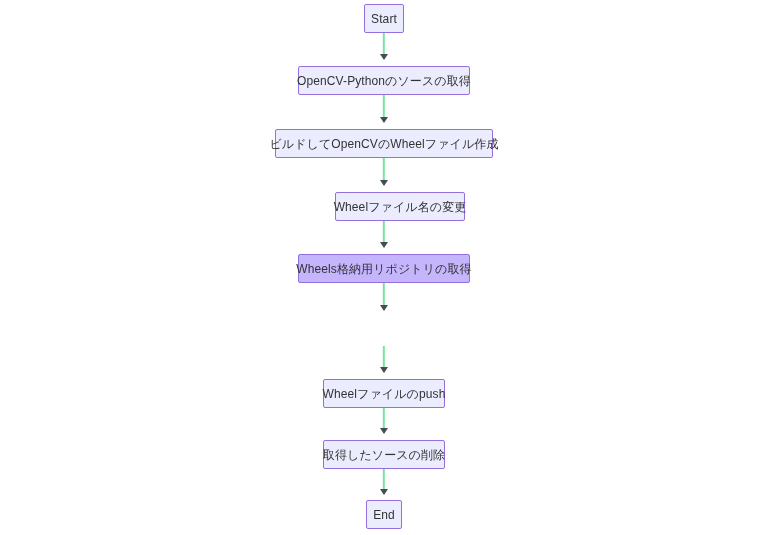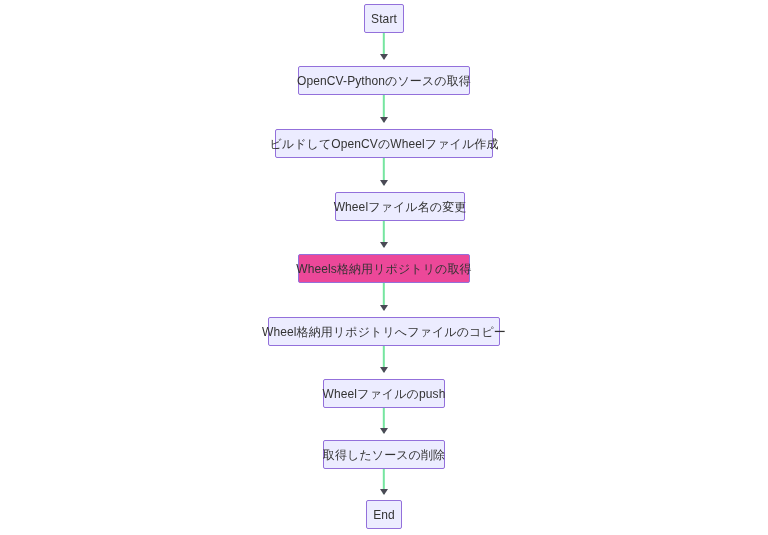--- a/index.html
+++ b/index.html
@@ -76,25 +76,22 @@
     </div>
     <div class="node" style="left: 384px; top: 66px; width: 172px; height: 29px; background: rgb(236, 236, 255); border-color: rgb(147, 112, 219); color: rgb(51, 51, 51);">
       <span>OpenCV-Pythonのソースの取得</span>
     </div>
     <div class="node" style="left: 384px; top: 129px; width: 218px; height: 29px; background: rgb(236, 236, 255); border-color: rgb(147, 112, 219); color: rgb(51, 51, 51);">
       <span>ビルドしてOpenCVのWheelファイル作成</span>
     </div>
     <div class="node" style="left: 384px; top: 192px; width: 130px; height: 29px; background: rgb(236, 236, 255); border-color: rgb(147, 112, 219); color: rgb(51, 51, 51); margin-left: 16px;">
       <span>Wheelファイル名の変更</span>
     </div>
-    <div class="node" style="left: 384px; top: 254px; width: 172px; height: 29px; background: #ec4899; border-color: rgb(147, 112, 219); color: rgb(51, 51, 51);">
+    <div class="node" style="left: 384px; top: 254px; width: 172px; height: 29px; background: #c4b5fd; border-color: rgb(147, 112, 219); color: rgb(51, 51, 51);">
       <span>Wheels格納用リポジトリの取得</span>
-    </div>
-    <div class="node" style="left: 384px; top: 317px; width: 232px; height: 29px; background: rgb(236, 236, 255); border-color: rgb(147, 112, 219); color: rgb(51, 51, 51);">
-      <span>Wheel格納用リポジトリへファイルのコピー</span>
     </div>
     <div class="node" style="left: 384px; top: 440px; width: 122px; height: 29px; background: rgb(236, 236, 255); border-color: rgb(147, 112, 219); color: rgb(51, 51, 51);">
       <span>取得したソースの削除</span>
     </div>
     <div class="node" style="left: 384px; top: 379px; width: 122px; height: 29px; background: rgb(236, 236, 255); border-color: rgb(147, 112, 219); color: rgb(51, 51, 51);">
       <span>Wheelファイルのpush</span>
     </div>
     <div class="node" style="left: 384px; top: 500px; width: 36px; height: 29px; background: rgb(236, 236, 255); border-color: rgb(147, 112, 219); color: rgb(51, 51, 51);">
       <span>End</span>
     </div>

